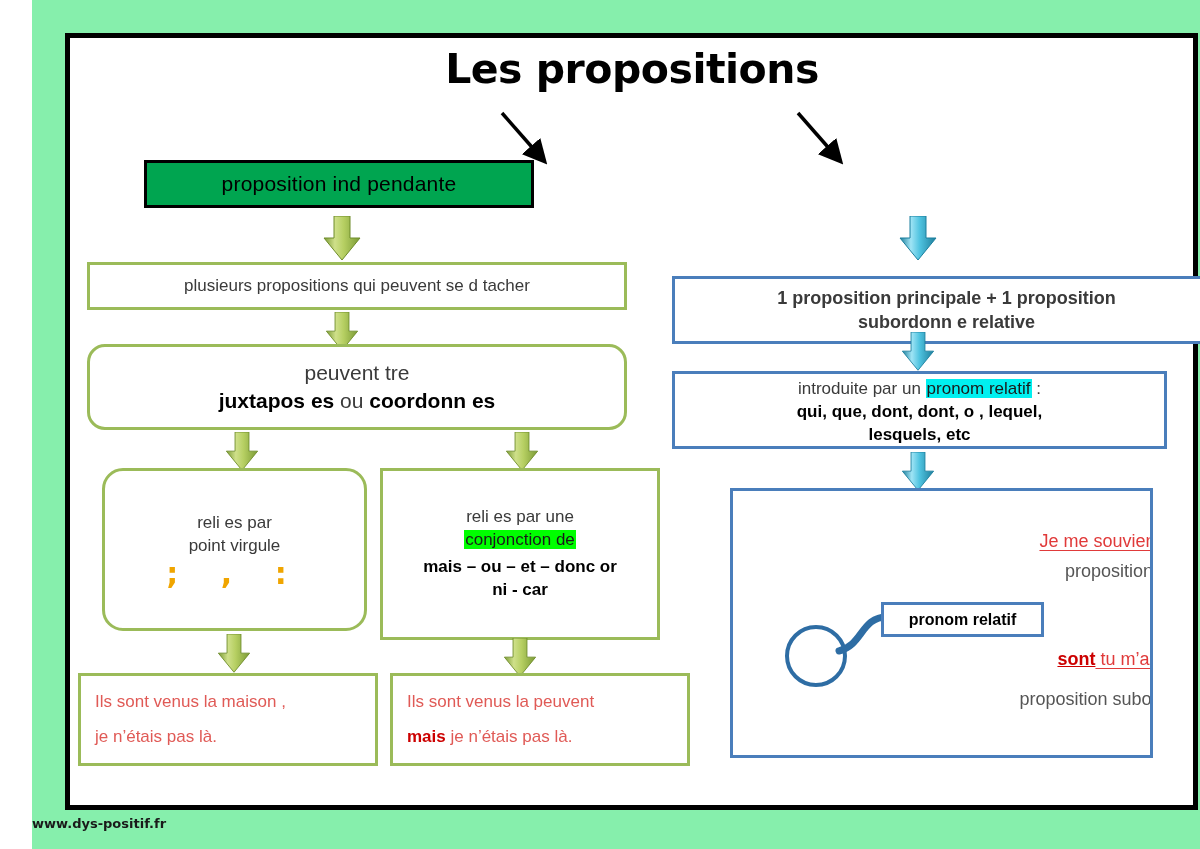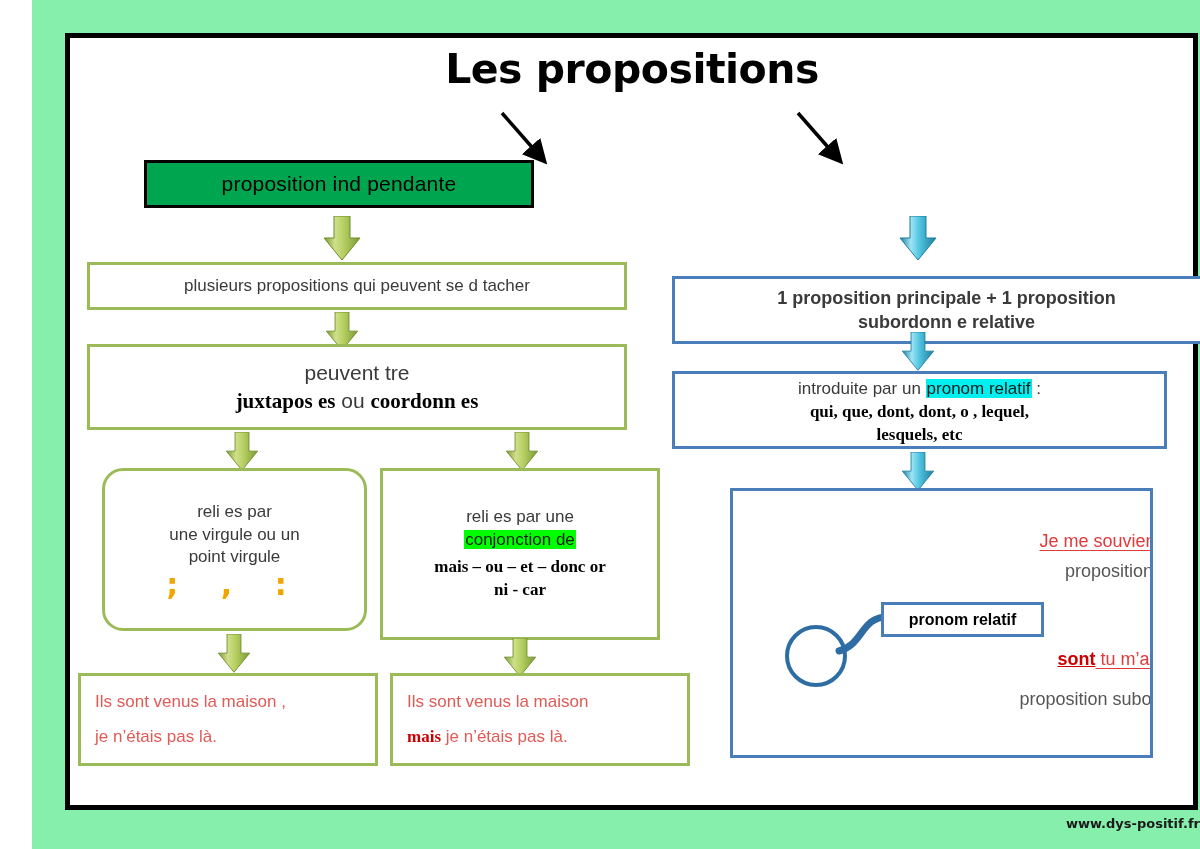--- a/index.html
+++ b/index.html
@@ -67,21 +67,21 @@
     justify-content: center;
     text-align: center;
     color: #3a3a3a;
     line-height: 1.34;
     overflow: hidden;
   }
   .box-green { border: 3px solid #9BBB59; }
   .box-blue  { border: 3px solid #4A7EBB; }
 
   .ln { display: block; width: 100%; }
-  .b  { font-weight: bold; color: #000000; font-family: Liberation Serif, serif; }
+  .b  { font-weight: bold; color: #000000; }
 
   
   .hl-green { background: #00FF00; color: #1a1a1a; padding: 0 1px; }
   .hl-cyan  { background: #00F0F0; color: #1a1a1a; padding: 0 1px; }
 
   
   .red-ex {
     align-items: flex-start;
     justify-content: center;
     text-align: left;
@@ -149,21 +149,21 @@
     border: 4px solid #2E6DA4;
     border-radius: 50%;
     background: transparent;
   }
 
   
   #footer {
     position: absolute;
     left: 0; top: 816px;
     width: 1168px;
-    text-align: right;
+    text-align: left;
     font-size: 13px;
     font-weight: bold;
     color: #1a1a1a;
     font-family: "DejaVu Sans", sans-serif;
   }
 </style>
 </head>
 <body>
 
 <div id="page">
@@ -215,37 +215,36 @@
   </svg>
 
   <div class="box box-green" id="lbox1" style="left:55px; top:262px; width:540px; height:48px; font-size:17px;">
     <span class="ln">plusieurs propositions qui peuvent se d  tacher</span>
   </div>
 
   <svg class="blockarrow" style="left:290px; top:312px;" width="40" height="40" viewBox="0 0 40 46">
     <polygon points="12,0 28,0 28,22 38,22 20,44 2,22 12,22" fill="url(#gGreen)" stroke="#6E8C2A" stroke-width="1"></polygon>
   </svg>
 
-  <div class="box box-green" id="lbox2" style="left:55px; top:344px; width:540px; height:86px; font-size:21px;">
+  <div class="box box-green" id="lbox2" style="left:55px; top:344px; width:540px; height:86px; font-size:21px;border-radius:18px;">
     <span class="ln">peuvent   tre</span>
     <span class="ln">
       <span class="b">juxtapos  es</span><span> ou </span><span class="b">coordonn  es</span>
     </span>
   </div>
 
   <svg class="blockarrow" style="left:190px; top:432px;" width="40" height="40" viewBox="0 0 40 46">
     <polygon points="12,0 28,0 28,22 38,22 20,44 2,22 12,22" fill="url(#gGreen)" stroke="#6E8C2A" stroke-width="1"></polygon>
   </svg>
   <svg class="blockarrow" style="left:470px; top:432px;" width="40" height="40" viewBox="0 0 40 46">
     <polygon points="12,0 28,0 28,22 38,22 20,44 2,22 12,22" fill="url(#gGreen)" stroke="#6E8C2A" stroke-width="1"></polygon>
   </svg>
 
   <div class="box box-green" id="lbranch1" style="left:70px; top:468px; width:265px; height:163px; font-size:17px;border-radius:21px;">
     <span class="ln">reli  es par</span>
-    <span class="ln">une virgule ou un</span>
     <span class="ln">point virgule</span>
     <span class="ln punct">; , :</span>
   </div>
 
   <div class="box box-green" id="lbranch2" style="left:348px; top:468px; width:280px; height:172px; font-size:17px;">
     <span class="ln">reli  es par une</span>
     <span class="ln">
       <span class="hl-green">conjonction de</span>
     </span>
     <span class="ln b" style="margin-top:4px;">mais – ou – et – donc  or</span>
@@ -258,21 +257,21 @@
   <svg class="blockarrow" style="left:468px; top:638px;" width="40" height="40" viewBox="0 0 40 46">
     <polygon points="12,0 28,0 28,22 38,22 20,44 2,22 12,22" fill="url(#gGreen)" stroke="#6E8C2A" stroke-width="1"></polygon>
   </svg>
 
   <div class="box box-green red-ex" style="left:46px; top:673px; width:300px; height:93px;">
     <span class="ln">Ils sont venus   la maison ,</span>
     <span class="ln">je n’étais pas là.</span>
   </div>
 
   <div class="box box-green red-ex" style="left:358px; top:673px; width:300px; height:93px;">
-    <span class="ln">Ils sont venus   la maison</span>
+    <span class="ln">Ils sont venus   la peuvent</span>
     <span class="ln"><span class="b">mais</span><span> je n’étais pas là.</span></span>
   </div>
 
 
   <svg class="blockarrow" style="left:866px; top:216px;" width="40" height="46" viewBox="0 0 40 46">
     <polygon points="12,0 28,0 28,22 38,22 20,44 2,22 12,22" fill="url(#gBlue)" stroke="#1B7F9E" stroke-width="1"></polygon>
   </svg>
 
   <div class="box box-blue" id="rbox1" style="left:640px; top:276px; width:549px; height:68px; font-size:18px;font-weight:bold;">
     <span class="ln">1 proposition principale + 1 proposition</span>

